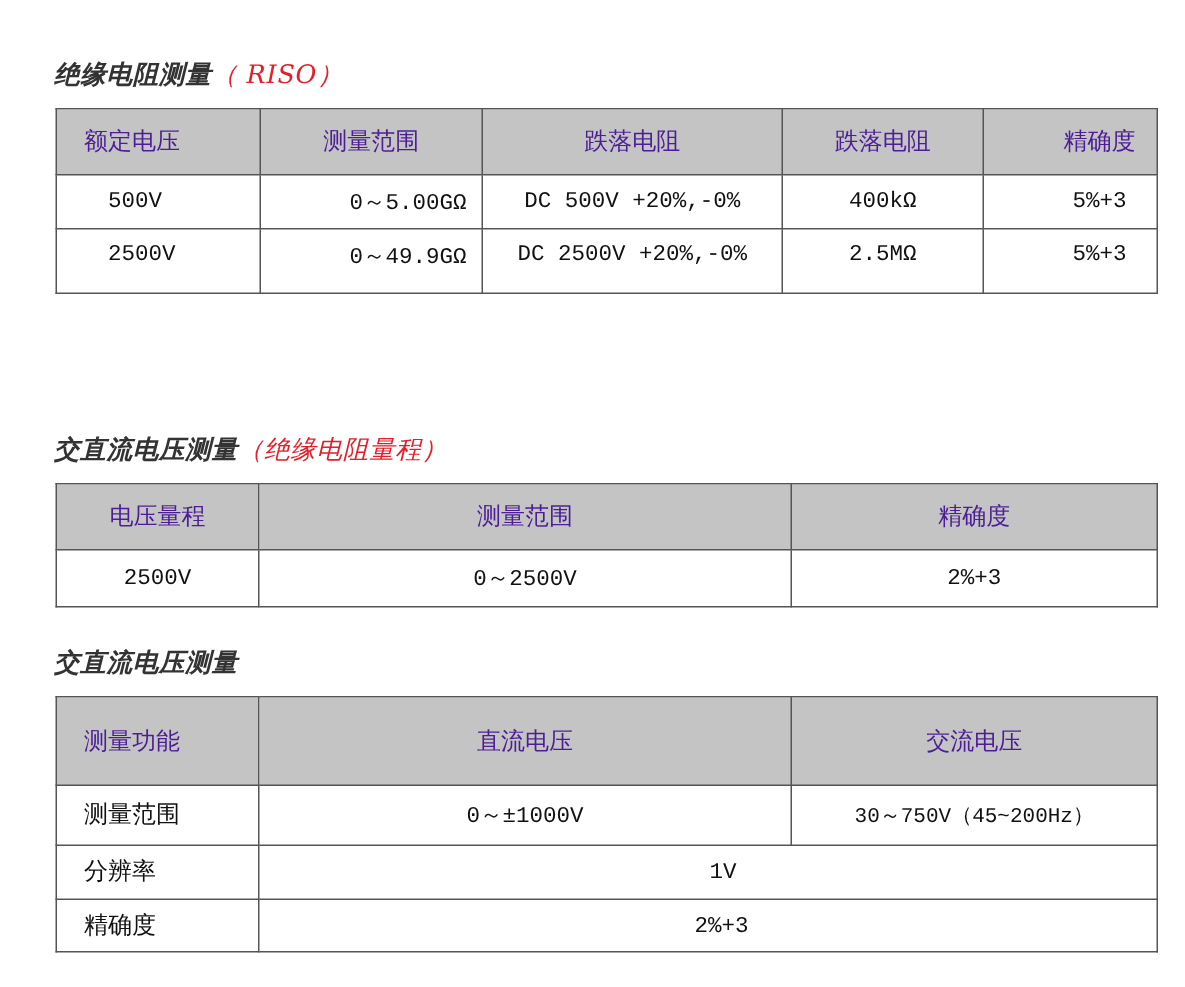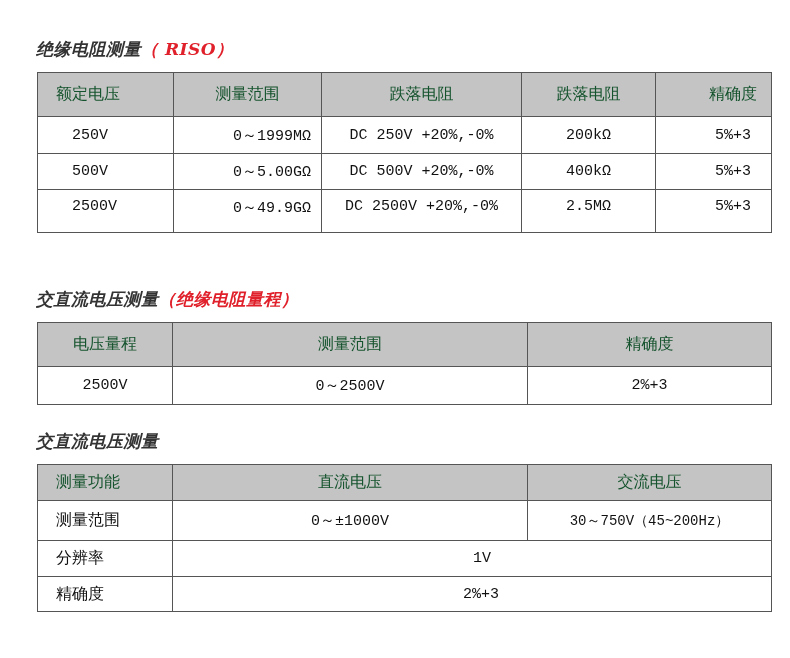--- a/index.html
+++ b/index.html
@@ -1,24 +1,24 @@
 <!DOCTYPE html>
 <html><head>
 <meta charset="utf-8">
 <style>
   html, body { margin: 0; padding: 0; background: #ffffff; }
   body { width: 790px; height: 658px; position: relative; overflow: hidden;
          font-family: "DejaVu Serif", "Liberation Serif", serif; color: #222; }
   .section-title { position: absolute; left: 36px; font-size: 17px; font-style: italic; font-weight: bold;
                    color: #333; letter-spacing: 0.5px; white-space: nowrap; }
-  .section-title .accent { color: #e0202a; font-weight: bold; }
+  .section-title .accent { color: #e0202a; font-weight: normal; }
   table { position: absolute; border-collapse: collapse; table-layout: fixed; }
   td, th { border: 1.5px solid #555; font-size: 15px; font-weight: normal; padding: 0 10px;
            white-space: nowrap; overflow: hidden; }
-  th { background: #c4c4c4; font-size: 16px; color: #14532d; }
+  th { background: #c4c4c4; font-size: 16px; color: #4c1d95; }
   td { color: #111; }
   .c { text-align: center; }
   .r { text-align: right; }
   .l { text-align: left; }
   .mono { font-family: "Liberation Mono", "DejaVu Sans Mono", monospace; font-size: 15px; }
 </style>
 </head>
 <body>
 
 <div class="section-title" style="top:38px;">
@@ -33,27 +33,20 @@
       <col style="width:134px">
       <col style="width:116px">
   </colgroup>
   <tbody>
       <tr style="height:44px">
     <th class="l" style="padding-left:18px">额定电压</th>
     <th class="c">测量范围</th>
     <th class="c">跌落电阻</th>
     <th class="c">跌落电阻</th>
     <th class="r" style="padding-right:14px">精确度</th>
-  </tr>
-  <tr style="height:37px">
-    <td class="l mono" style="padding-left:34px">250V</td>
-    <td class="r mono">0～1999MΩ</td>
-    <td class="c mono">DC 250V +20%,-0%</td>
-    <td class="c mono">200kΩ</td>
-    <td class="r mono" style="padding-right:20px">5%+3</td>
   </tr>
   <tr style="height:36px">
     <td class="l mono" style="padding-left:34px">500V</td>
     <td class="r mono">0～5.00GΩ</td>
     <td class="c mono">DC 500V +20%,-0%</td>
     <td class="c mono">400kΩ</td>
     <td class="r mono" style="padding-right:20px">5%+3</td>
   </tr>
   <tr style="height:43px">
     <td class="l mono" style="padding-left:34px; vertical-align:top; padding-top:8px">2500V</td>
@@ -93,21 +86,21 @@
   <span>交直流电压测量</span>
 </div>
 
 <table style="left:37px; top:464px; width:734px;">
   <colgroup>
     <col style="width:135px">
       <col style="width:355px">
       <col style="width:244px">
   </colgroup>
   <tbody>
-      <tr style="height:36px">
+      <tr style="height:59px">
     <th class="l" style="padding-left:18px">测量功能</th>
     <th class="c">直流电压</th>
     <th class="c">交流电压</th>
   </tr>
   <tr style="height:40px">
     <td class="l" style="padding-left:18px; font-size:16px">测量范围</td>
     <td class="c mono">0～±1000V</td>
     <td class="c mono" style="font-size:14px; padding:0 4px">30～750V（45~200Hz）</td>
   </tr>
   <tr style="height:36px">

